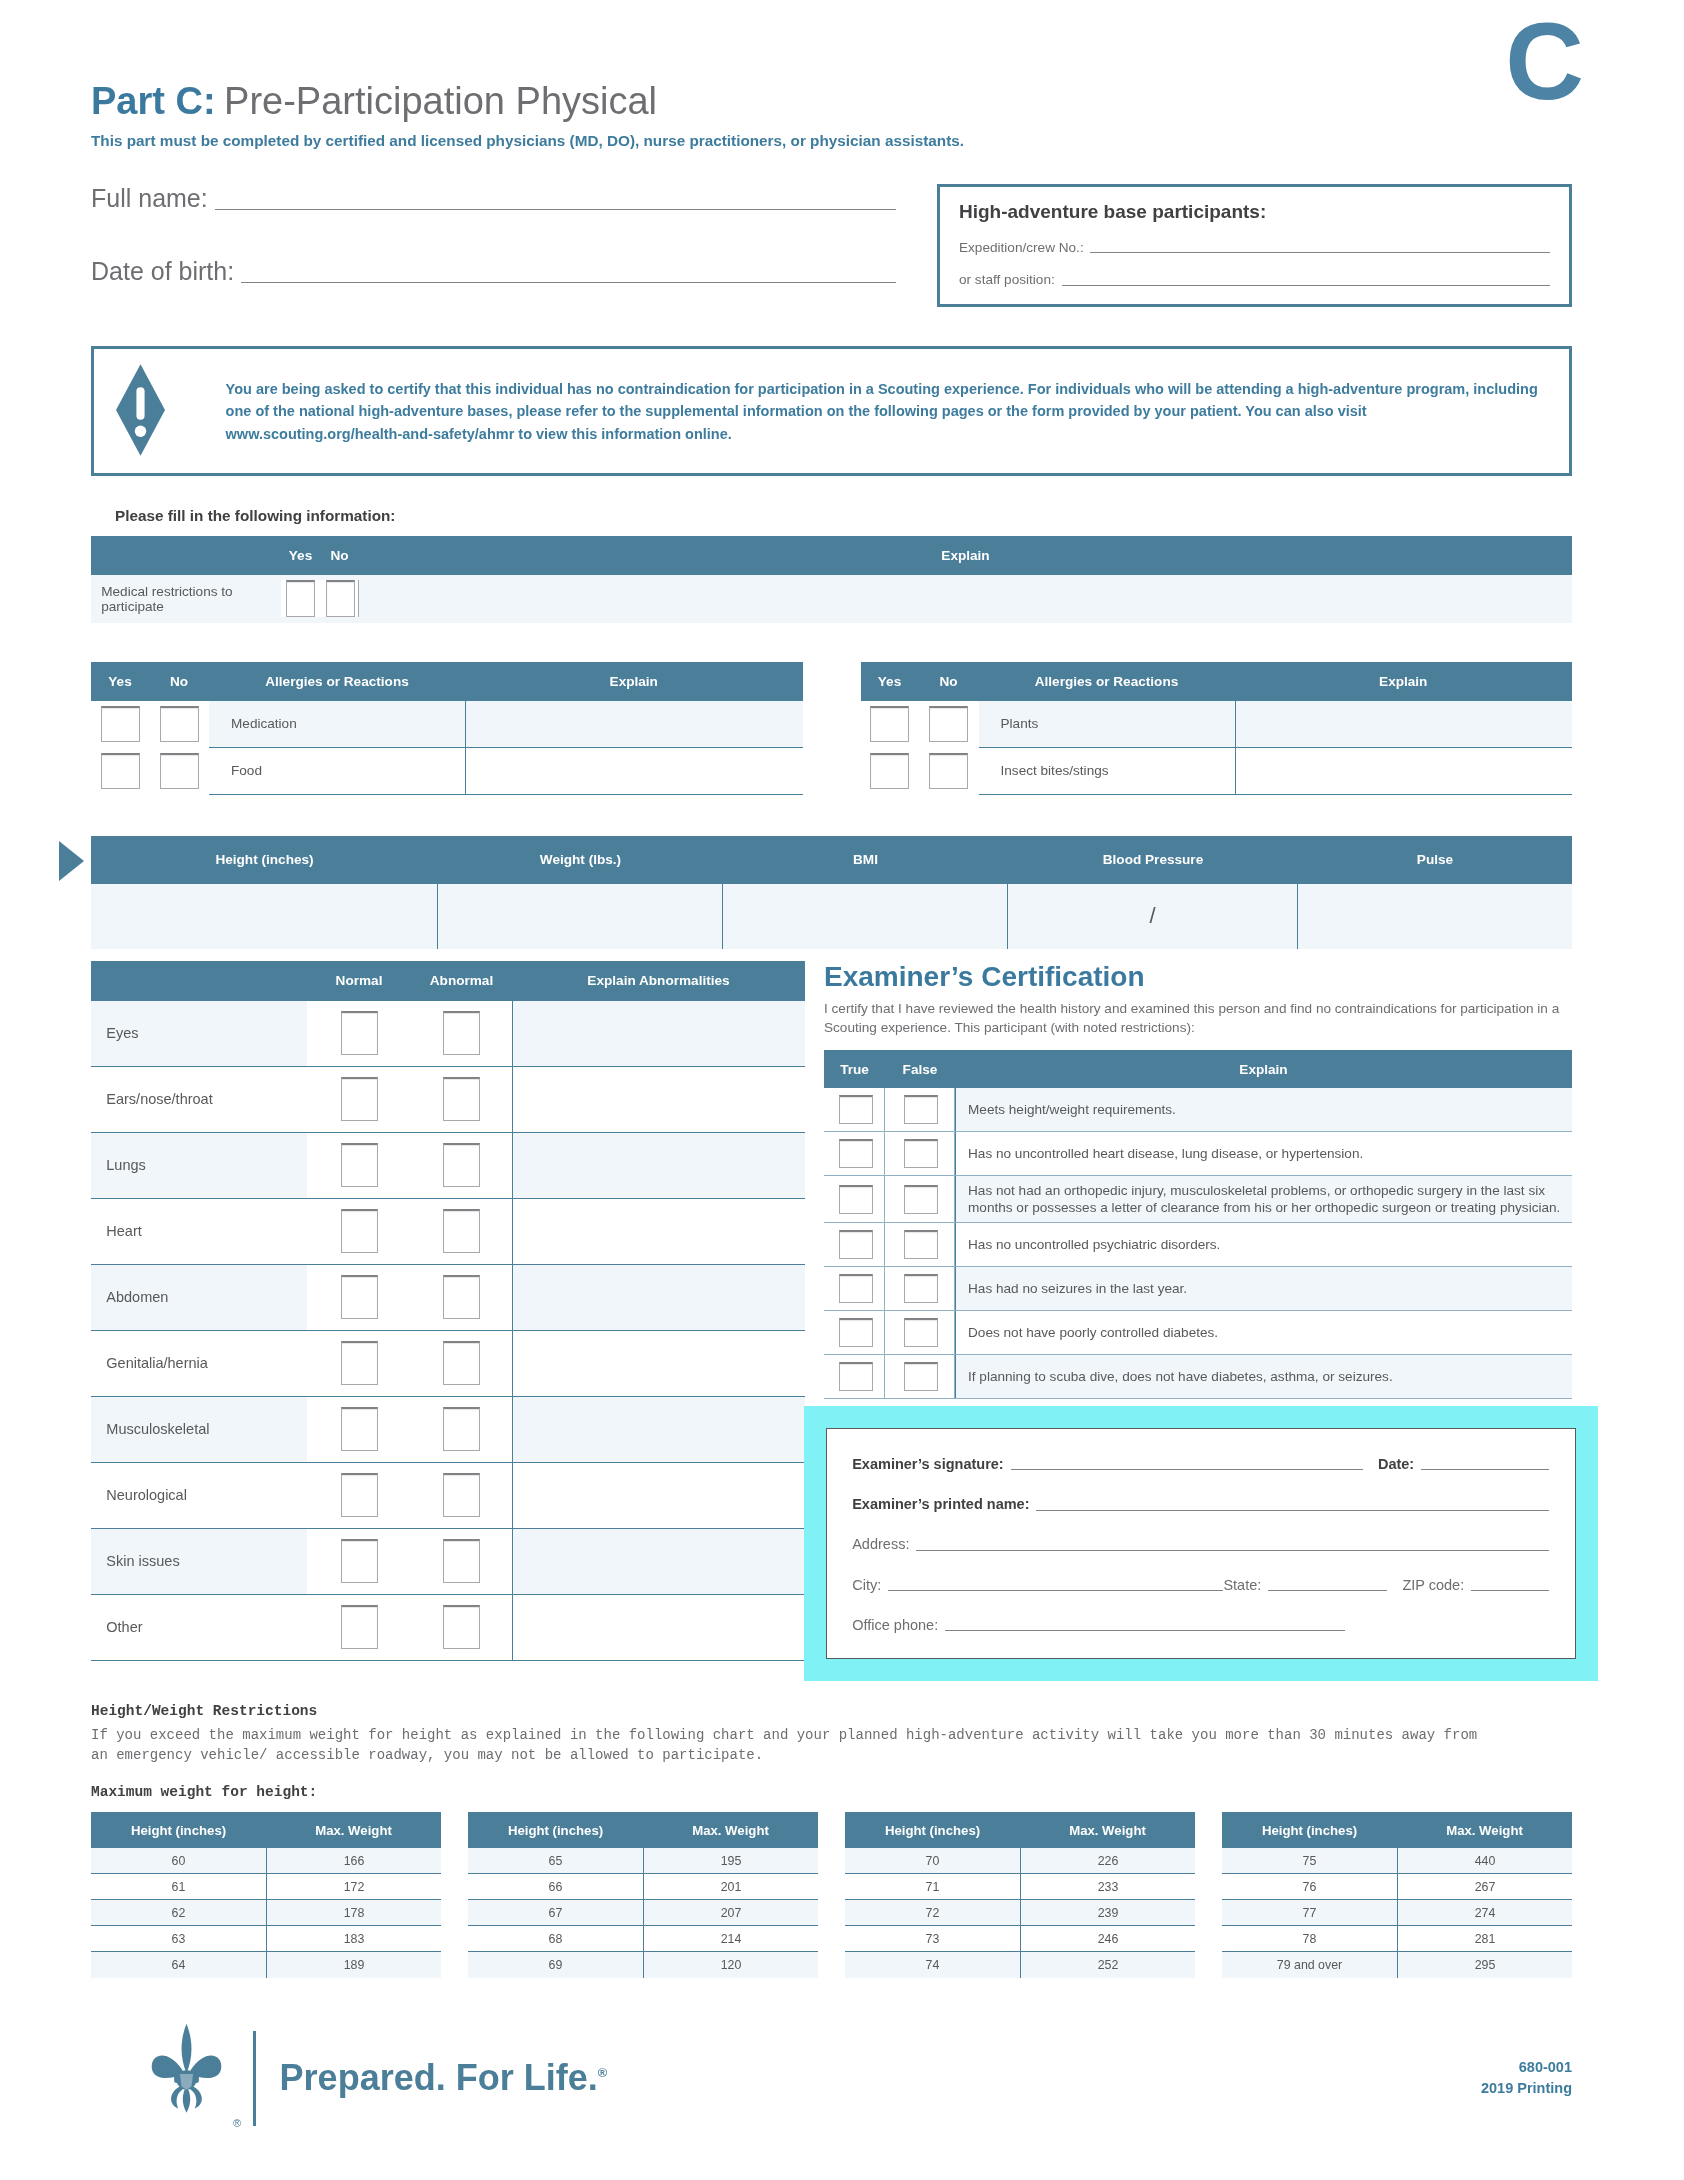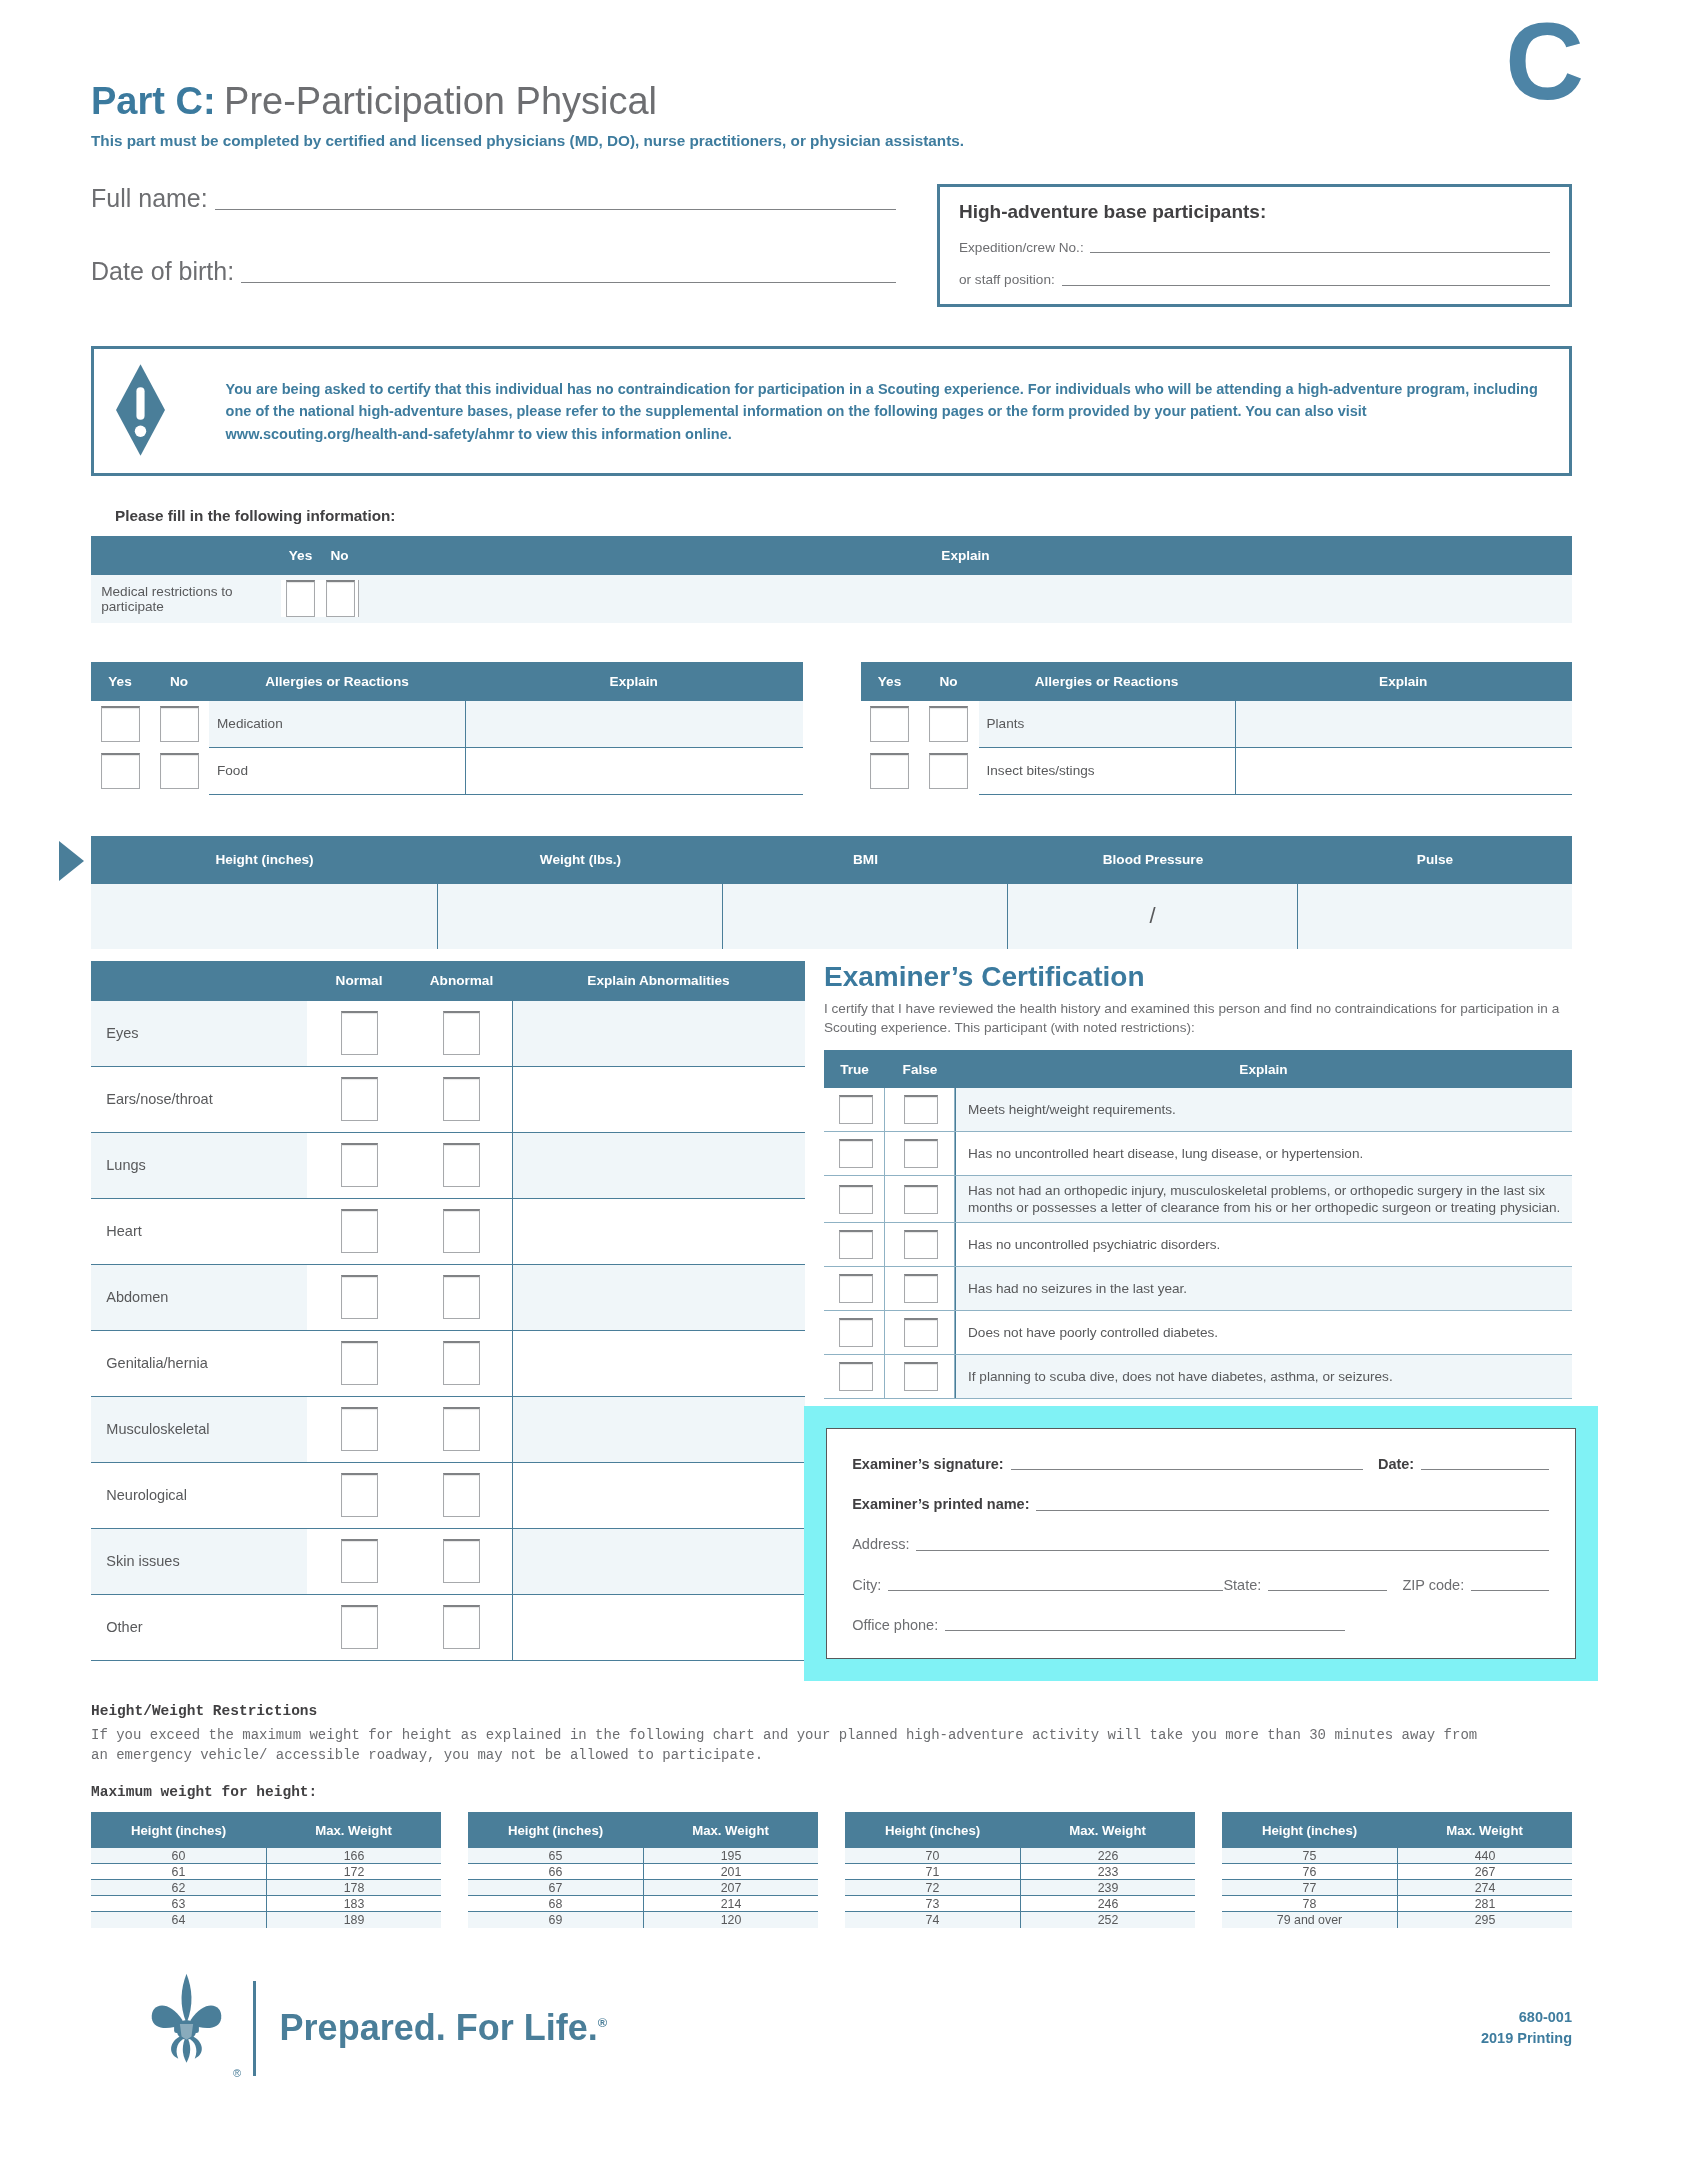--- a/index.html
+++ b/index.html
@@ -65,21 +65,21 @@
   .med-row .cb { width:29px; height:37px; }
   .med-divider { border-right:1.7px solid #a7a9ac; }
 
   
   .allergy-wrap { margin-top:39px; display:grid; grid-template-columns:1fr 1fr; column-gap:58px; }
   .al-grid { display:grid; grid-template-columns:58px 60px 256px 1fr; }
   .allergy-table .thead { height:39px; }
   .al-row { height:47px; }
   .al-row:nth-child(odd) { background:#ffffff; }
   .al-row:nth-child(even) { background:#f0f6f9; }
-  .al-label { display:flex; align-items:center; padding-left:8px; font-size:13.6px; color:#58595b;
+  .al-label { display:flex; align-items:center; padding-left:22px; font-size:13.6px; color:#58595b;
     border-bottom:1.7px solid #4a7e99; }
   .al-explain { border-left:1.7px solid #4a7e99; border-bottom:1.7px solid #4a7e99; }
   .al-row .cb { width:39px; height:36px; }
 
   
   .vitals { margin-top:41px; position:relative; }
   .vitals-arrow {
     position:absolute; left:-32px; top:5.1px; width:0; height:0;
     border-left:25.6px solid #4a7e99; border-top:20.4px solid transparent; border-bottom:20.4px solid transparent;
   }
@@ -136,21 +136,21 @@
   
   .restrict { margin-top:22px;font-family:Liberation Mono, monospace; }
   .restrict-heading { font-size:14.5px; font-weight:bold; color:#414042; }
   .restrict-body { margin-top:5.1px; font-size:14px; color:#6d6e71; line-height:1.45; max-width:1405px; }
   .max-heading { margin-top:19px; font-size:14.5px; font-weight:bold; color:#414042; }
 
   
   .wt-wrap { margin-top:12px; display:grid; grid-template-columns:repeat(4,1fr); column-gap:27px; }
   .wt-grid { display:grid; grid-template-columns:1fr 1fr; }
   .wt-table .thead { height:36px; font-size:13.2px; }
-  .wt-row { height:16px; border-bottom:1.7px solid #4a7e99; }
+  .wt-row { height:26px; border-bottom:1.7px solid #4a7e99; }
   .wt-row:last-child { border-bottom:none; }
   .wt-row:nth-child(odd) { background:#ffffff; }
   .wt-row:nth-child(even) { background:#f0f6f9; }
   .wt-cell { display:flex; align-items:center; justify-content:center; font-size:12.4px; color:#58595b; }
   .wt-cell.right { border-left:1.7px solid #4a7e99; }
 
   
   .footer { margin-top:44px; display:flex; align-items:center; }
   .logo-wrap { position:relative; margin-left:53px; }
   .logo-reg { position:absolute; right:-12px; bottom:5.1px; font-size:11px; color:#4a7e99; }

